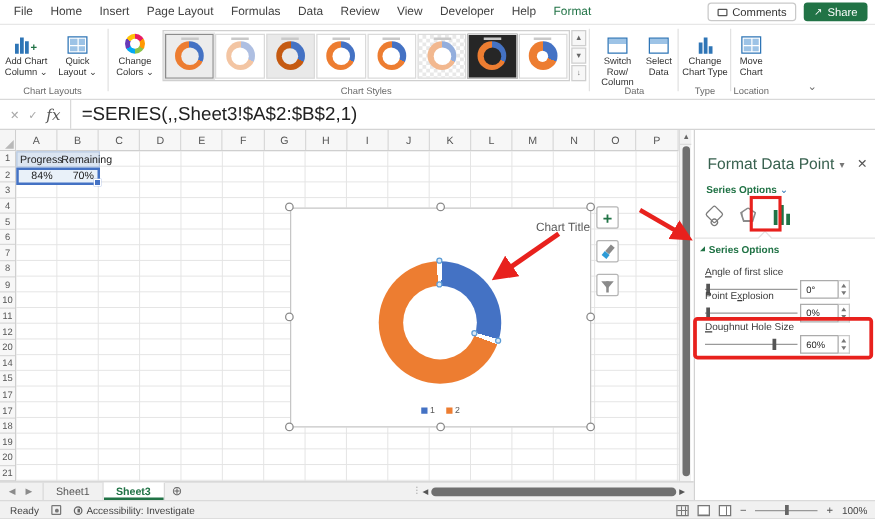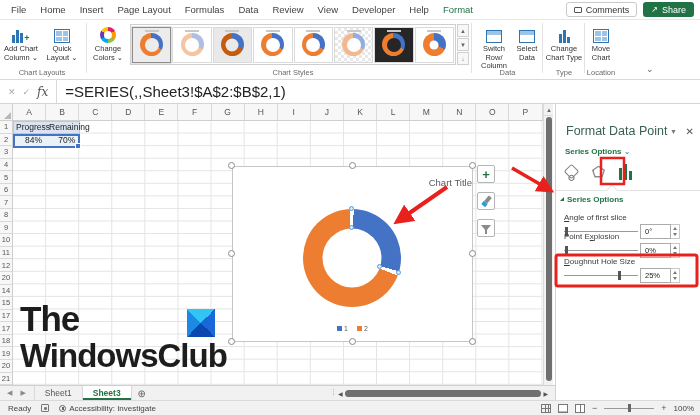--- a/index.html
+++ b/index.html
@@ -407,25 +407,20 @@
         <div class="cellval" style="left: 46.1px; top: 17px; width: 33.1px; height: 12.57px; justify-content: flex-start; padding: 0px 0px 0px 3px;">Remaining</div>
         <div class="cellval" style="left: 13px; top: 29.57px; width: 33.1px; height: 12.57px; justify-content: flex-end; padding: 0px 4px 0px 0px;">84%</div>
         <div class="cellval" style="left: 46.1px; top: 29.57px; width: 33.1px; height: 12.57px; justify-content: flex-end; padding: 0px 4px 0px 0px;">70%</div>
       </div>
     <div class="vscroll">
       <div class="arr">▲</div>
       <div class="thumbv"></div>
     </div>
   </div>
 
-  <div class="watermark">
-    <div class="wm1">The</div>
-    <div class="wm2">WindowsClub</div>
-    <div class="wm-logo"></div>
-  </div>
 
   <div class="chartbox">
     <div class="charttitle">Chart Title</div>
     <div class="ring" id="ring" style="background: conic-gradient(rgb(255, 255, 255) 0deg, rgb(255, 255, 255) 2deg, rgb(68, 114, 196) 2deg, rgb(68, 114, 196) 106deg, rgb(255, 255, 255) 106deg, rgb(255, 255, 255) 111deg, rgb(237, 125, 49) 111deg, rgb(237, 125, 49) 357deg, rgb(255, 255, 255) 357deg, rgb(255, 255, 255) 360deg);">
       <div class="hole"></div>
     </div>
     <div class="legend" id="legend">
         <div class="leg-item">
           <div style="width: 5px; height: 5px; background: rgb(68, 114, 196);"></div>
           <span>1</span>
@@ -508,21 +503,21 @@
           <div class="pf-spin">
             <i class="up"></i>
             <i class="dn"></i>
           </div>
         </div>
         <div class="pfield" style="top: 153px; height: 24px;">
           <div class="pf-label"><span></span><u>D</u><span>oughnut Hole Size</span></div>
           <div class="pf-track">
             <div class="pf-thumb" style="left: 73%;"></div>
           </div>
-          <div class="pf-box">25%</div>
+          <div class="pf-box">60%</div>
           <div class="pf-spin">
             <i class="up"></i>
             <i class="dn"></i>
           </div>
         </div>
       </div>
   </div>
 
   <div class="sheetbar">
     <div class="nav-arrows">

